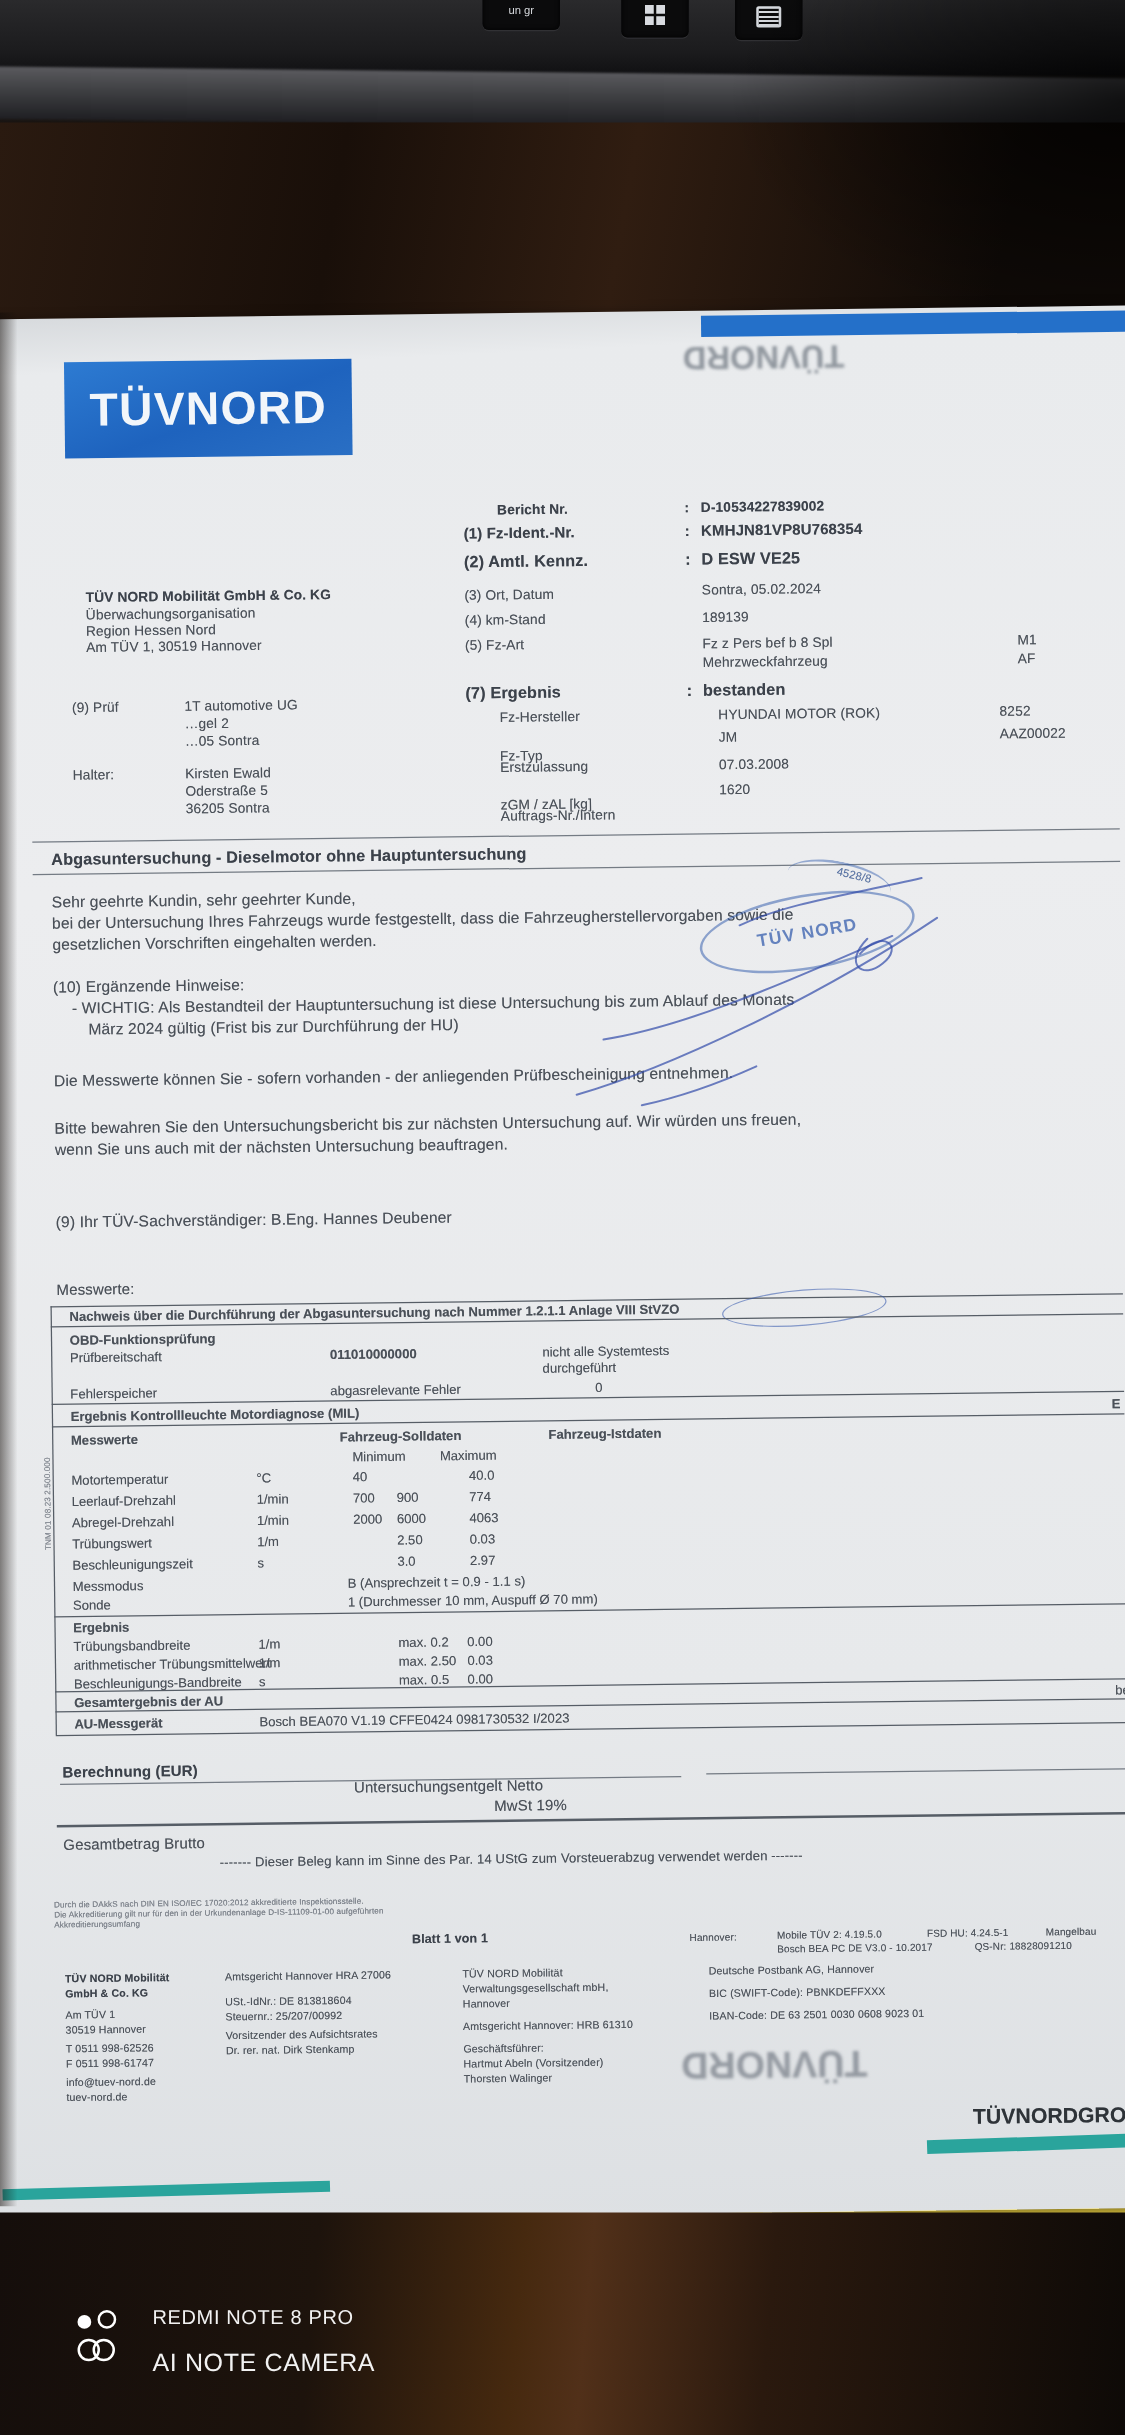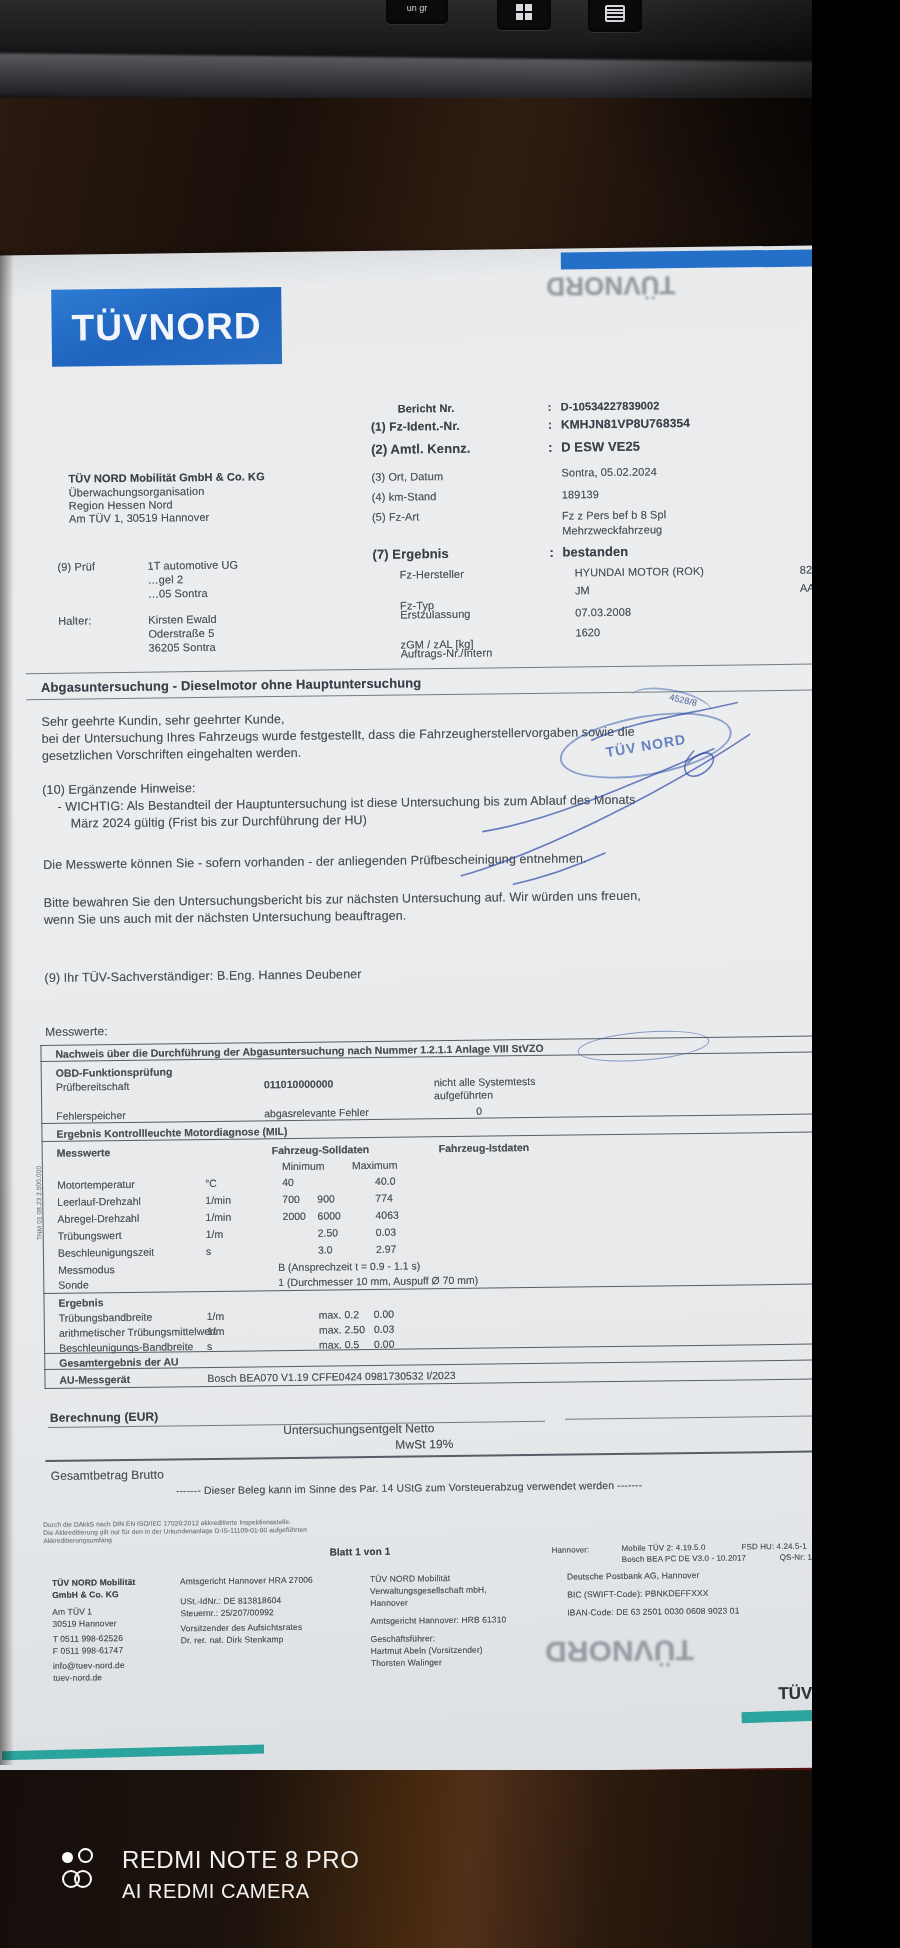--- a/index.html
+++ b/index.html
@@ -1,16 +1,16 @@
 <!DOCTYPE html>
 <html><head>
 <meta charset="utf-8">
 <style>
   html,body{margin:0;padding:0;background:#000}
-  #page{position:relative;width:812px;height:1948px;overflow:hidden;background:#7f1d1d;font-family:"Liberation Sans",sans-serif}
+  #page{position:relative;width:900px;height:1948px;overflow:hidden;background:#fde047;font-family:"Liberation Sans",sans-serif}
   .abs{position:absolute}
   
   .photo{position:absolute;left:0;top:0;width:900px;height:275px;background:linear-gradient(180deg,#232325 0,#1a1a1c 8%,#141312 20%,#1c1410 45%,#120c08 100%)}
   .kb{position:absolute;left:0;top:0;width:900px;height:60px;background:linear-gradient(180deg,#2a2a2c 0,#1b1b1d 70%,#101012 100%)}
   .kbedge{position:absolute;left:-10px;top:58px;width:930px;height:42px;background:linear-gradient(180deg,#5a5a5e 0,#3e3f42 45%,#1f1f23 100%);transform:rotate(.6deg);filter:blur(1px)}
   .desk{position:absolute;left:0;top:98px;width:900px;height:180px;background:linear-gradient(100deg,#2a1a10 0,#190f09 30%,#301d11 55%,#0f0a07 88%)}
   .vign{position:absolute;right:0;top:0;width:320px;height:270px;background:radial-gradient(ellipse at 100% 30%,rgba(0,0,0,.75),transparent 70%)}
   .key{position:absolute;background:#0b0b0c;border-radius:5px;box-shadow:inset 0 0 4px #000,0 1px 0 #313134;color:#d4d7db;display:flex;align-items:center;justify-content:center}
   .winicon{display:grid;grid-template-columns:7px 7px;grid-gap:2px}
   .winicon i{width:7px;height:7px;background:#d8dbe0;display:block}
@@ -165,21 +165,21 @@
     <div class="ln lnD" style="left:55px;top:806px;width:858px"></div>
     <div class="trow" style="top:812px">
         <span class="tl b">OBD-Funktionsprüfung</span>
       </div>
     <div class="trow" style="top:826px">
       <span class="tl">Prüfbereitschaft</span>
       <span class="b" style="left:223px">011010000000</span>
       <span style="left:393px">nicht alle Systemtests</span>
     </div>
     <div class="trow" style="top:839px">
-        <span style="left:393px">aufgeführten</span>
+        <span style="left:393px">durchgeführt</span>
       </div>
     <div class="trow" style="top:855px">
       <span class="tl">Fehlerspeicher</span>
       <span style="left:223px">abgasrelevante Fehler</span>
       <span style="left:435px">0</span>
     </div>
     <div class="ln lnD" style="left:55px;top:868px;width:858px"></div>
     <div class="trow" style="top:873px">
       <span class="tl b">Ergebnis Kontrollleuchte Motordiagnose (MIL)</span>
       <span class="b" style="left:848px">E</span>
@@ -322,18 +322,18 @@
     <div class="teal" style="left:8px;top:1494px;width:262px;height:9px;transform:rotate(-.8deg)"></div>
   </div>
 
   <div class="leftshadow"></div>
 
   <div class="bar">
     <div class="abs" style="left:62px;top:78px">
       <div><span class="circle" style="background:#fff"></span><span class="circle" style="border:2.5px solid #fff;margin-left:5px"></span></div>
       <div style="margin-top:3px"><span class="inf"></span><span class="inf" style="margin-left:-6px"></span></div>
     </div>
-    <div class="abs redmitext" style="left:122px;top:76px;font-size:24px">REDMI NOTE 8 PRO</div>
-    <div class="abs redmitext" style="left:122px;top:110px;font-size:20px">AI REDMI CAMERA</div>
+    <div class="abs redmitext" style="left:122px;top:76px;font-size:16px">REDMI NOTE 8 PRO</div>
+    <div class="abs redmitext" style="left:122px;top:110px;font-size:20px">AI NOTE CAMERA</div>
 
   </div>
 
 </div>
 
 </body></html>

